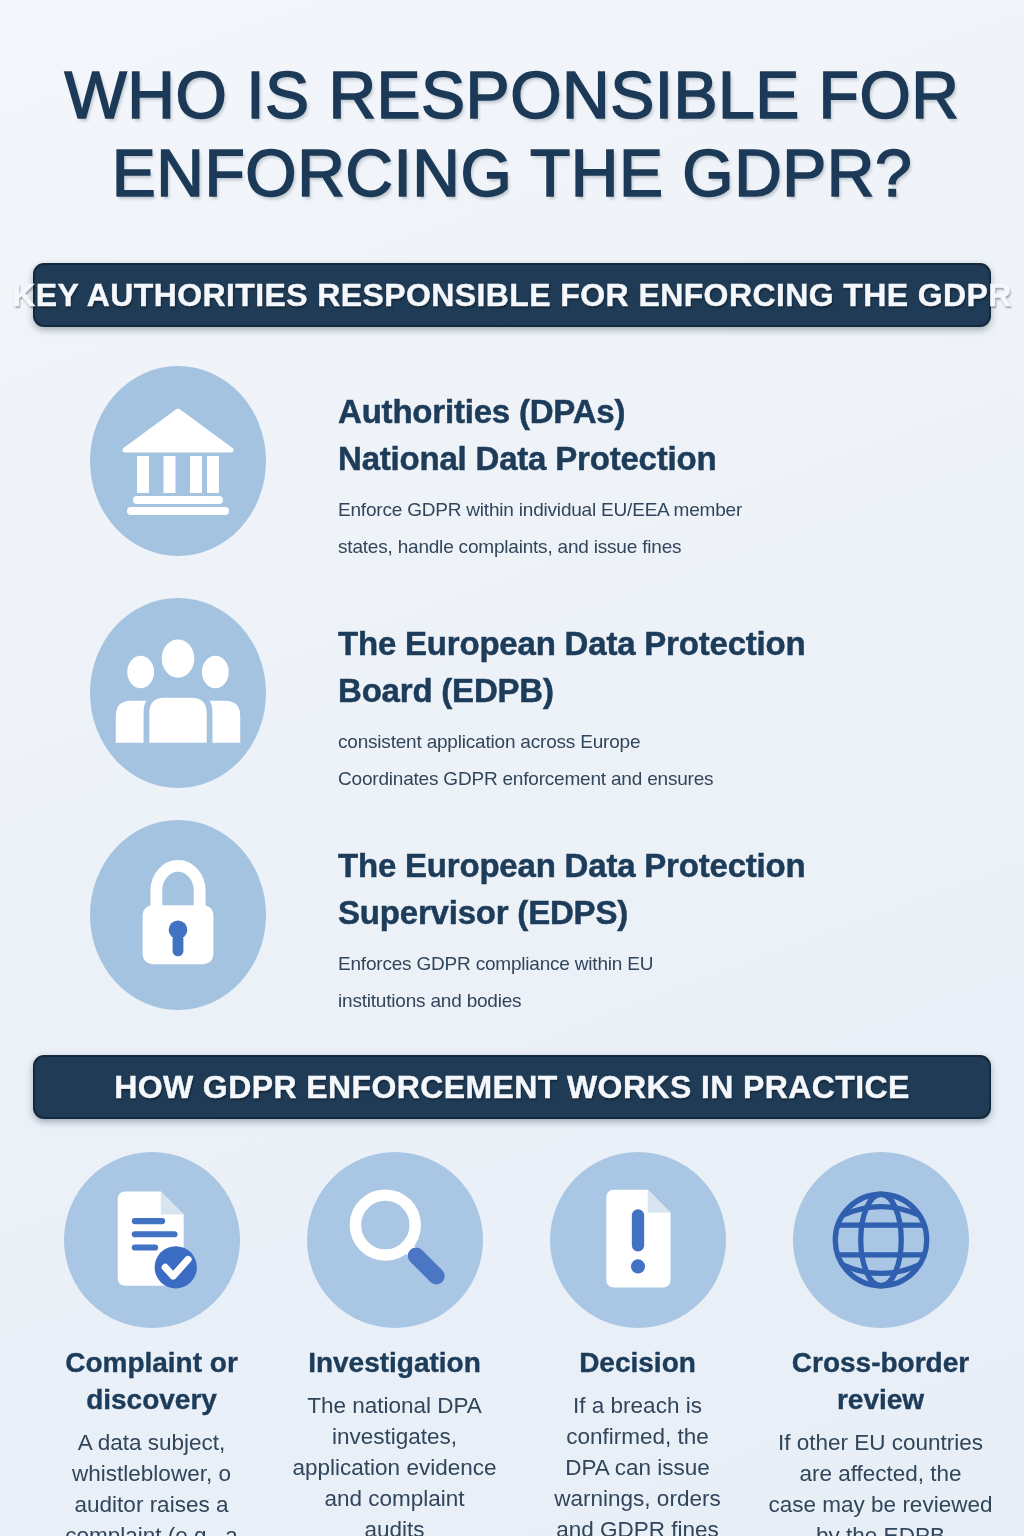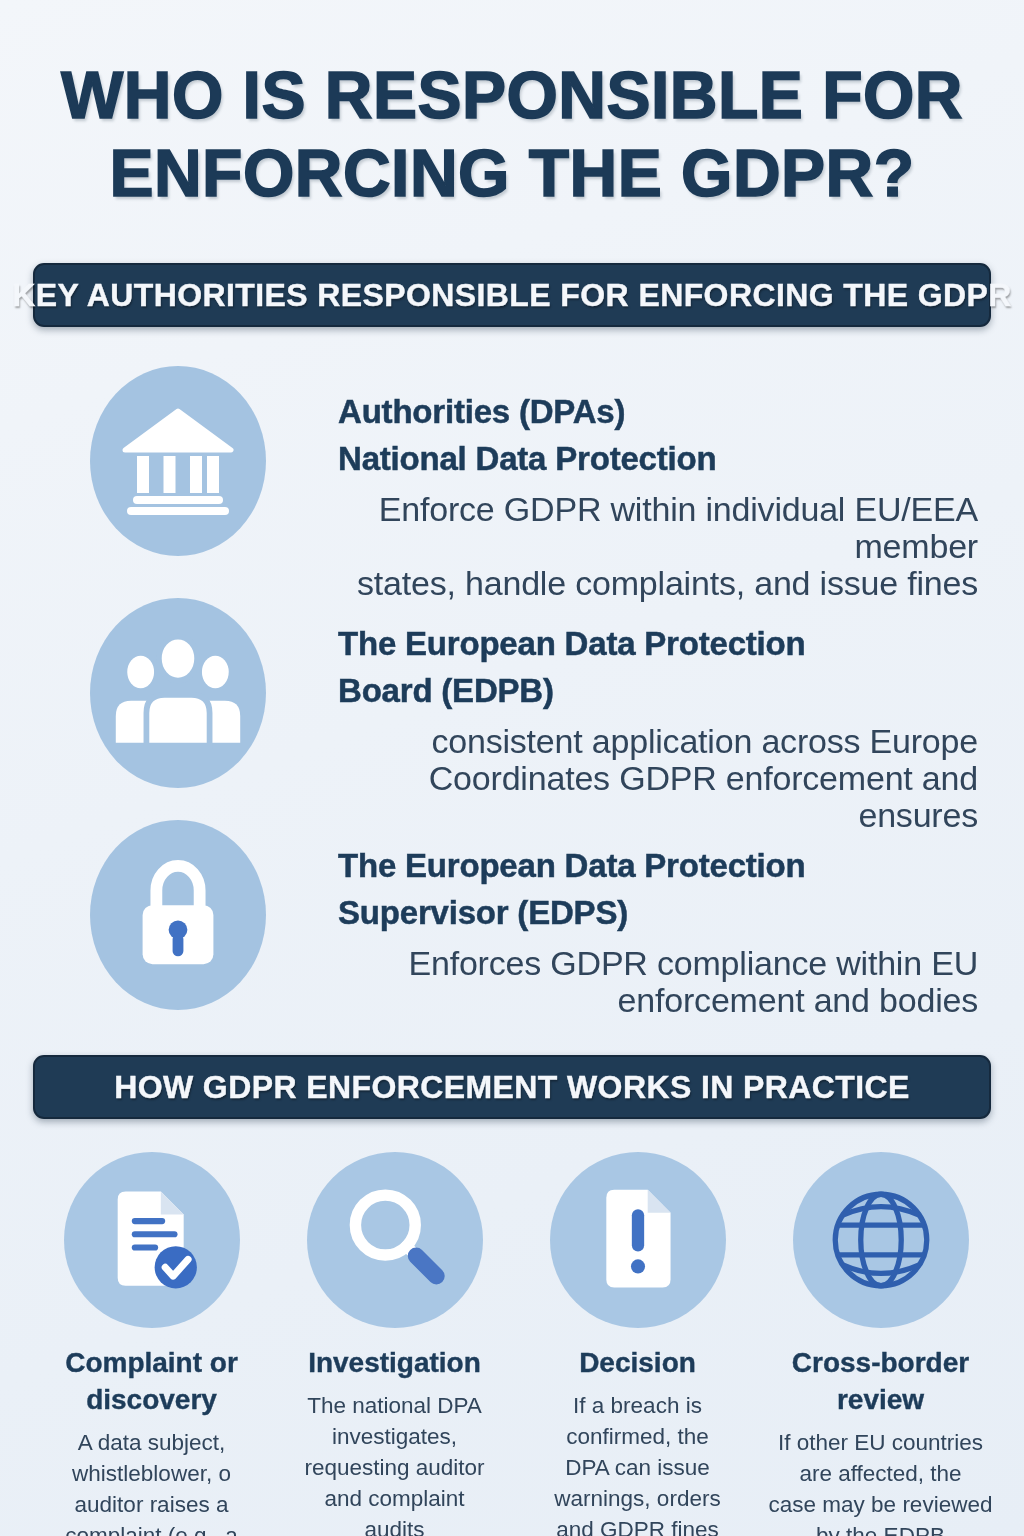--- a/index.html
+++ b/index.html
@@ -21,21 +21,21 @@
   html,body{width:1024px;height:1536px;}
   body{
     position:relative;
     overflow:hidden;
     font-family:"Liberation Sans", sans-serif;
     background:linear-gradient(160deg,#f3f6fa 0%, var(--page-bg) 45%, #e7eef6 100%);
   }
   .main-title{
     position:absolute;top:56px;left:0;right:0;
     text-align:center;
-    font-size:66px;line-height:78px;font-weight:bold;
+    font-size:66px;line-height:78px;font-weight:normal;
     color:var(--title-text);
     -webkit-text-stroke:1.6px var(--title-text);
     letter-spacing:0.5px;
     text-shadow:2px 3px 3px rgba(25,45,66,0.22);
   }
   .banner{
     position:absolute;left:33px;right:33px;height:64px;
     background:var(--navy);
     border:2px solid var(--navy-border);
     border-radius:11px;
@@ -65,24 +65,23 @@
   }
   .auth-text{padding-top:22px;margin-left:72px;width:640px;}
   .auth-title{
     font-size:33px;line-height:47px;font-weight:bold;
     color:var(--heading-text);
     -webkit-text-stroke:0.5px var(--heading-text);
     letter-spacing:-0.2px;
   }
   .auth-desc{
     margin-top:9px;
-    font-size:34px;line-height:37px;
+    font-size:19px;line-height:37px;
     color:var(--body-text);
     letter-spacing:-0.2px;
-    text-align:right;
   }
   .steps-row{
     position:absolute;top:1152px;left:30px;right:22px;
     display:flex;
   }
   .step{width:243px;display:flex;flex-direction:column;align-items:center;text-align:center;}
   .step .icon-circle{width:176px;height:176px;background:var(--circle-blue-2);}
   .step-title{
     margin-top:16px;
     font-size:28px;line-height:37px;font-weight:bold;
@@ -164,21 +163,21 @@
       <rect x="54.5" y="84" width="11" height="23" rx="5.5" fill="#4172c4"></rect>
     </svg>
   </div>
   <div class="auth-text">
     <div class="auth-title">
         <div>The European Data Protection</div>
         <div>Supervisor (EDPS)</div>
       </div>
     <div class="auth-desc">
         <div>Enforces GDPR compliance within EU</div>
-        <div>enforcement and bodies</div>
+        <div>institutions and bodies</div>
       </div>
   </div>
 </div>
 
 <div class="banner" id="banner-process">
   <span>HOW GDPR ENFORCEMENT WORKS IN PRACTICE</span>
 </div>
 
 <div class="steps-row">
 
@@ -208,21 +207,21 @@
       <svg width="132" height="132" viewBox="0 0 150 150" aria-hidden="true">
         <circle cx="64" cy="58" r="34" fill="none" stroke="#ffffff" stroke-width="13"></circle>
         <line x1="88" y1="82" x2="98" y2="92" stroke="#ffffff" stroke-width="13" stroke-linecap="round"></line>
         <line x1="99" y1="93" x2="122" y2="116" stroke="#4a76c4" stroke-width="19" stroke-linecap="round"></line>
       </svg>
     </div>
     <div class="step-title">Investigation</div>
     <div class="step-desc">
         <div>The national DPA</div>
         <div>investigates,</div>
-        <div>requesting auditor</div>
+        <div>application evidence</div>
         <div>and complaint</div>
         <div>audits</div>
       </div>
   </div>
 
   <div class="step">
     <div class="icon-circle">
       <svg width="132" height="132" viewBox="0 0 150 150" aria-hidden="true">
         <path d="M48 18 h38 l26 26 v76 q0 9 -9 9 H48 q-9 0 -9 -9 V27 q0 -9 9 -9 Z" fill="#ffffff"></path>
         <path d="M86 18 l26 26 H86 Z" fill="#d9e4f1"></path>

